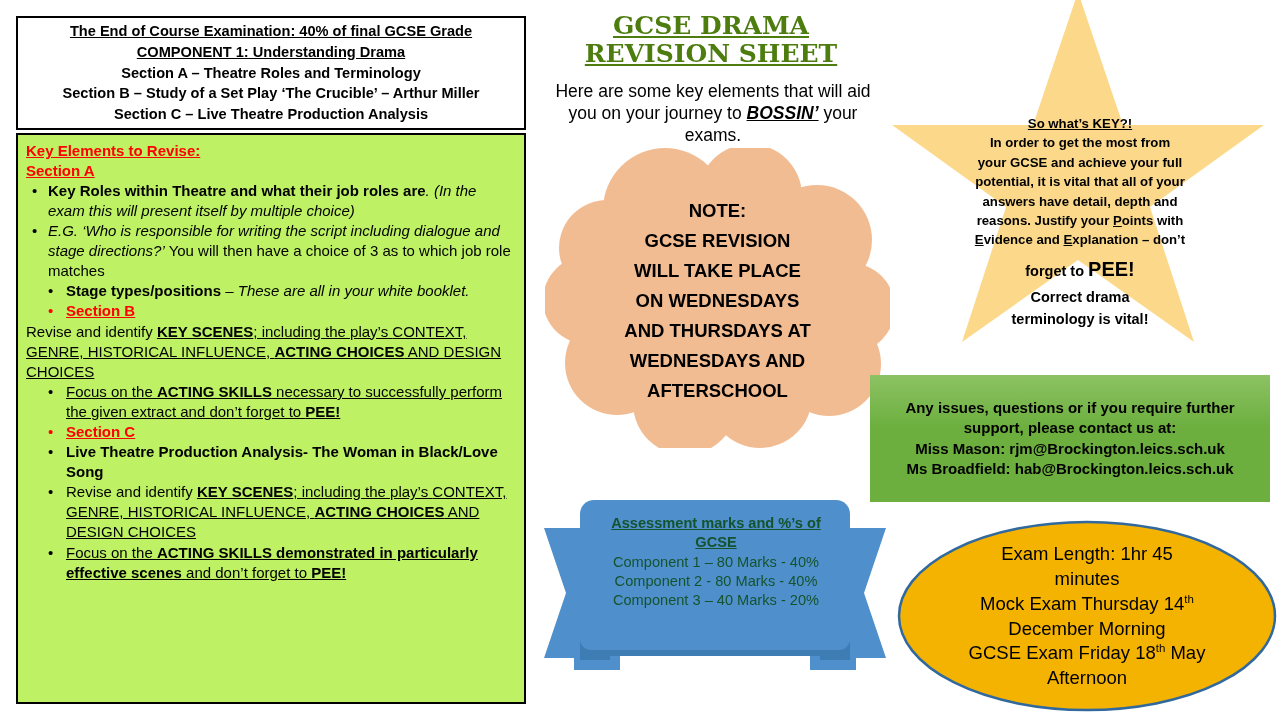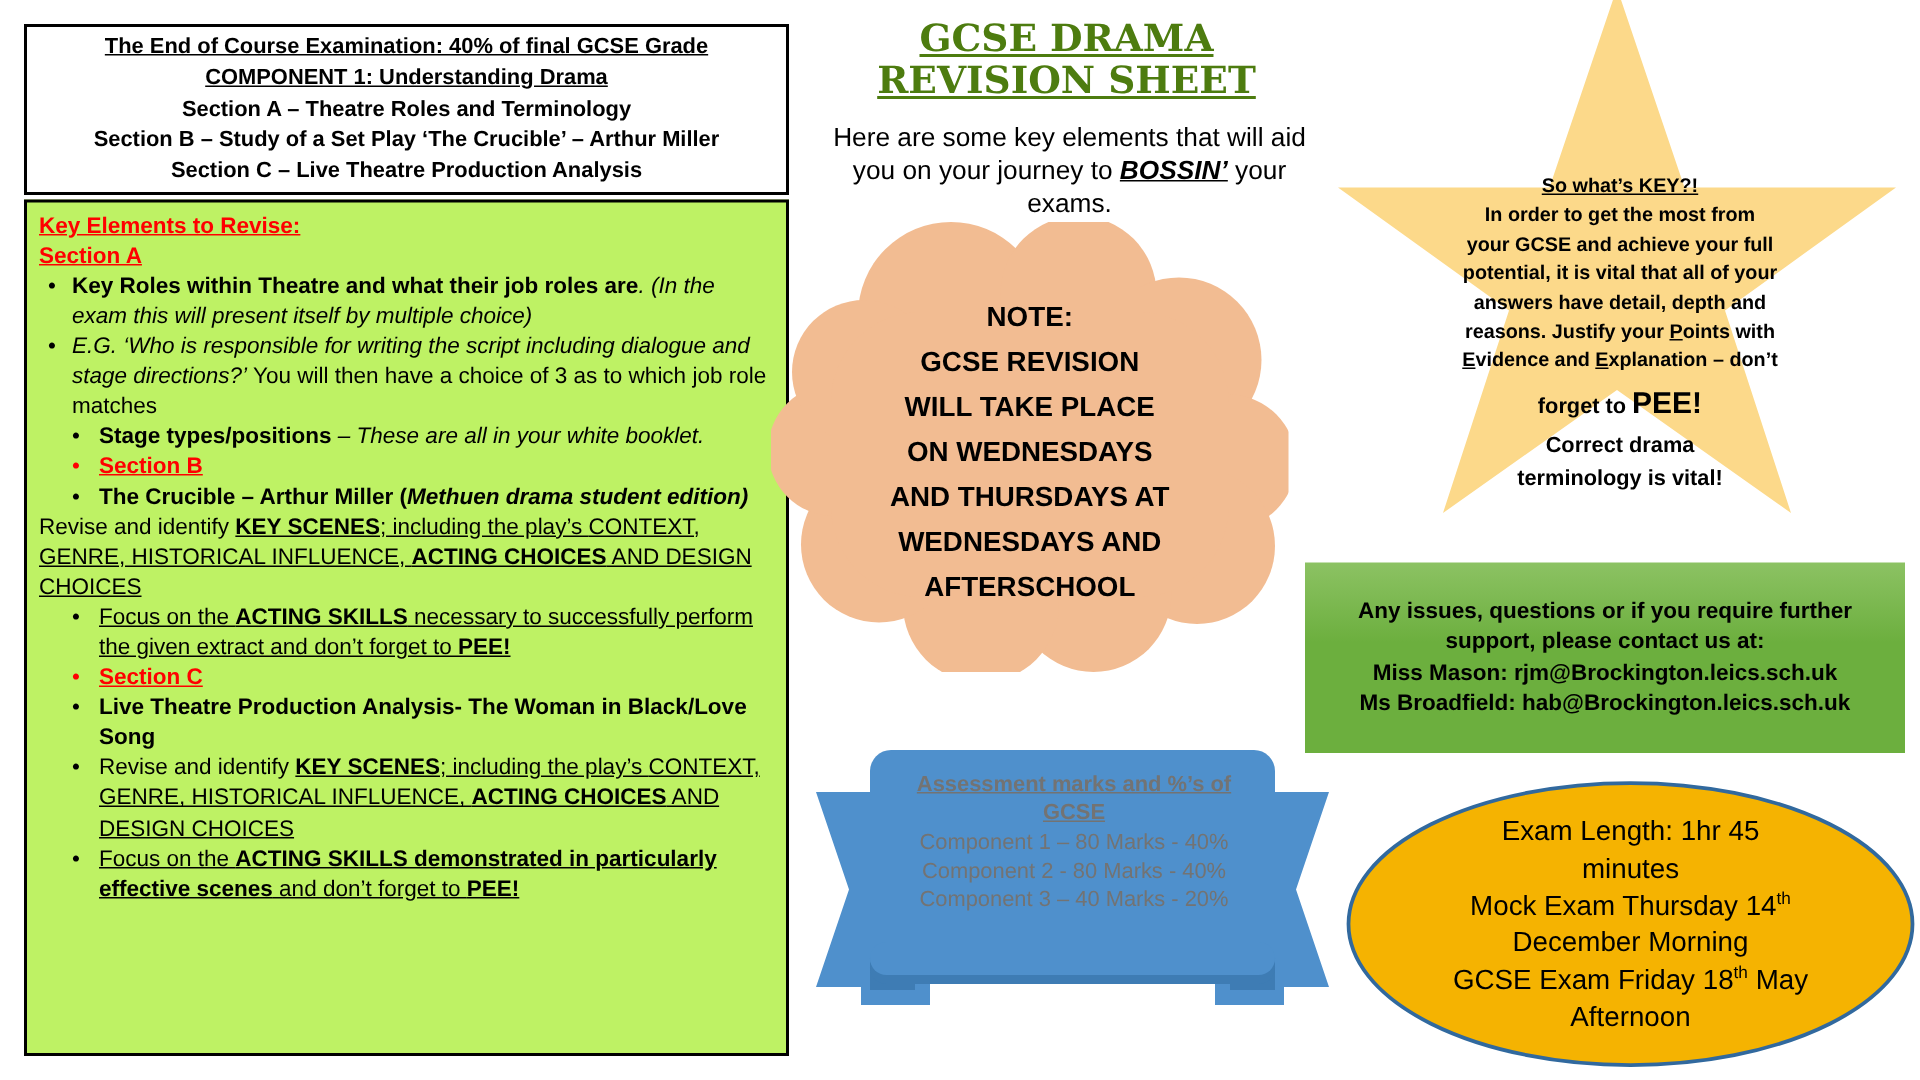--- a/index.html
+++ b/index.html
@@ -57,35 +57,35 @@
     font-weight:bold; font-size:25px; line-height:1.13; color:#4d7c0f;
   }
   .main-title span{ text-decoration:underline; }
   .intro{
     position:absolute; left:548px; top:80px; width:330px;
     text-align:center; font-size:17.5px; line-height:1.26; color:#000;
   }
   .intro .bossin{ font-weight:bold; font-style:italic; text-decoration:underline; }
 
   
-  .cloud-wrap{ position:absolute; left:514px; top:148px; width:345px; height:300px; }
+  .cloud-wrap{ position:absolute; left:545px; top:148px; width:345px; height:300px; }
   .cloud-wrap svg{ display:block; width:100%; height:100%; }
   .cloud-text{
     position:absolute; left:0; top:0; width:345px; height:300px;
     display:flex; flex-direction:column; align-items:center; justify-content:center;
     padding-top:6px;
     font-size:18.5px; font-weight:bold; line-height:1.62; color:#000; text-align:center;
   }
 
   
   .ribbon-wrap{ position:absolute; left:540px; top:488px; width:350px; height:200px; }
   .ribbon-wrap svg{ display:block; width:100%; height:100%; }
   .ribbon-text{
     position:absolute; left:50px; top:26px; width:252px;
-    text-align:center; color:#737373; font-size:14.6px; line-height:1.32;
+    text-align:center; color:#14532d; font-size:14.6px; line-height:1.32;
   }
   .ribbon-text .rt-head{ font-weight:bold; text-decoration:underline; }
 
   
   .star-wrap{ position:absolute; left:878px; top:-14px; width:400px; height:372px; }
   .star-wrap svg{ display:block; width:100%; height:100%; }
   .star-text{
     position:absolute; left:96px; top:88px; width:212px;
     text-align:center; font-size:13.2px; font-weight:bold; line-height:1.47; color:#000;margin-top:40px;
   }
@@ -128,21 +128,20 @@
   <div class="body-box">
 
     <div class="kline head">Key Elements to Revise:</div>
     <div class="kline head">Section A</div>
 
     <ul class="bl">
       <li><span class="b">Key Roles within Theatre and what their job roles are</span><span class="i">. (In the exam this will present itself by multiple choice)</span></li>
       <li><span class="i">E.G. ‘Who is responsible for writing the script including dialogue and stage directions?’</span><span> You will then have a choice of 3 as to which job role matches</span></li>
       <li class="ind"><span class="b">Stage types/positions</span><span class="i"> – These are all in your white booklet.</span></li>
       <li class="ind redbul"><span class="b red u">Section B</span></li>
-      <li class="ind"><span class="b">The Crucible – Arthur Miller (</span><span class="b i">Methuen drama student edition)</span></li>
     </ul>
 
     <div class="flow"><span>Revise and identify </span><span class="b u">KEY SCENES</span><span class="u">; including the play’s </span><span class="u">CONTEXT, GENRE, HISTORICAL INFLUENCE, </span><span class="b u">ACTING CHOICES</span><span class="u"> AND DESIGN CHOICES</span></div>
 
     <ul class="bl">
       <li class="ind"><span class="u">Focus on the </span><span class="b u">ACTING SKILLS</span><span class="u"> necessary to successfully perform the given extract and don’t forget to </span><span class="b u">PEE!</span></li>
       <li class="ind redbul"><span class="b red u">Section C</span></li>
       <li class="ind"><span class="b">Live Theatre Production Analysis- The Woman in Black/Love Song</span></li>
       <li class="ind"><span>Revise and identify </span><span class="b u">KEY SCENES</span><span class="u">; including the play’s </span><span class="u">CONTEXT, GENRE, HISTORICAL INFLUENCE, </span><span class="b u">ACTING CHOICES</span><span class="u"> AND DESIGN CHOICES</span></li>
       <li class="ind"><span class="u">Focus on the </span><span class="b u">ACTING SKILLS demonstrated in particularly effective scenes</span><span class="u"> and don’t forget to </span><span class="b u">PEE!</span></li>

